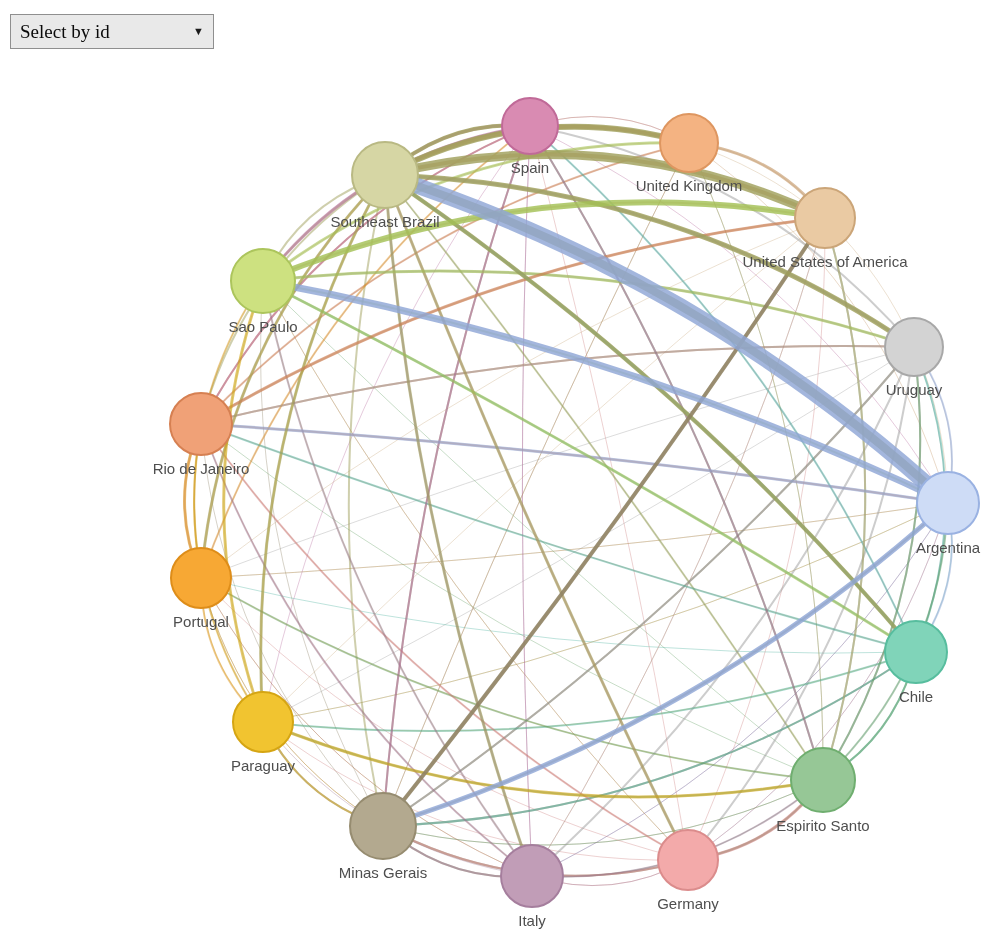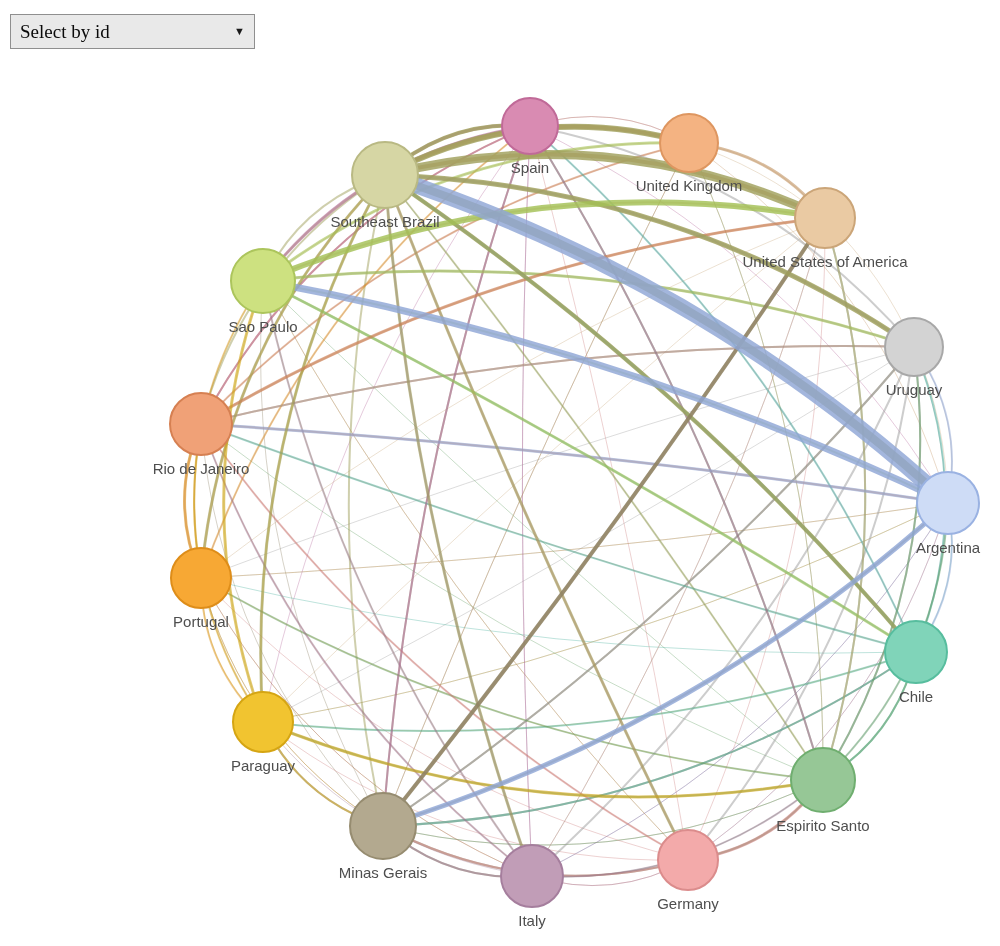--- a/index.html
+++ b/index.html
@@ -1,19 +1,19 @@
 <!DOCTYPE html>
 <html><head>
 <meta charset="utf-8">
 <style>
   html,body{margin:0;padding:0;background:#ffffff;}
   .stage{position:relative;width:1000px;height:946px;background:#ffffff;overflow:hidden;
          font-family:"Liberation Sans",sans-serif;}
   #net-svg{position:absolute;left:0;top:0;width:1000px;height:946px;}
-  .select-box{position:absolute;left:10px;top:14px;width:245px;height:35px;
+  .select-box{position:absolute;left:10px;top:14px;width:204px;height:35px;
               background:#e9e9e9;border:1px solid #8f8f8f;box-sizing:border-box;
               display:flex;align-items:center;justify-content:space-between;
               padding:0 9px 0 9px;cursor:default;
               font-family:"Liberation Serif",serif;font-size:19px;color:#0a0a0a;gap:32px;}
   .select-box .arrow{font-size:11px;color:#1a1a1a;line-height:1;}
   .node-label{font-family:"Liberation Sans",sans-serif;font-size:15px;}
   svg path{fill:none;}
 </style>
 </head>
 <body>

